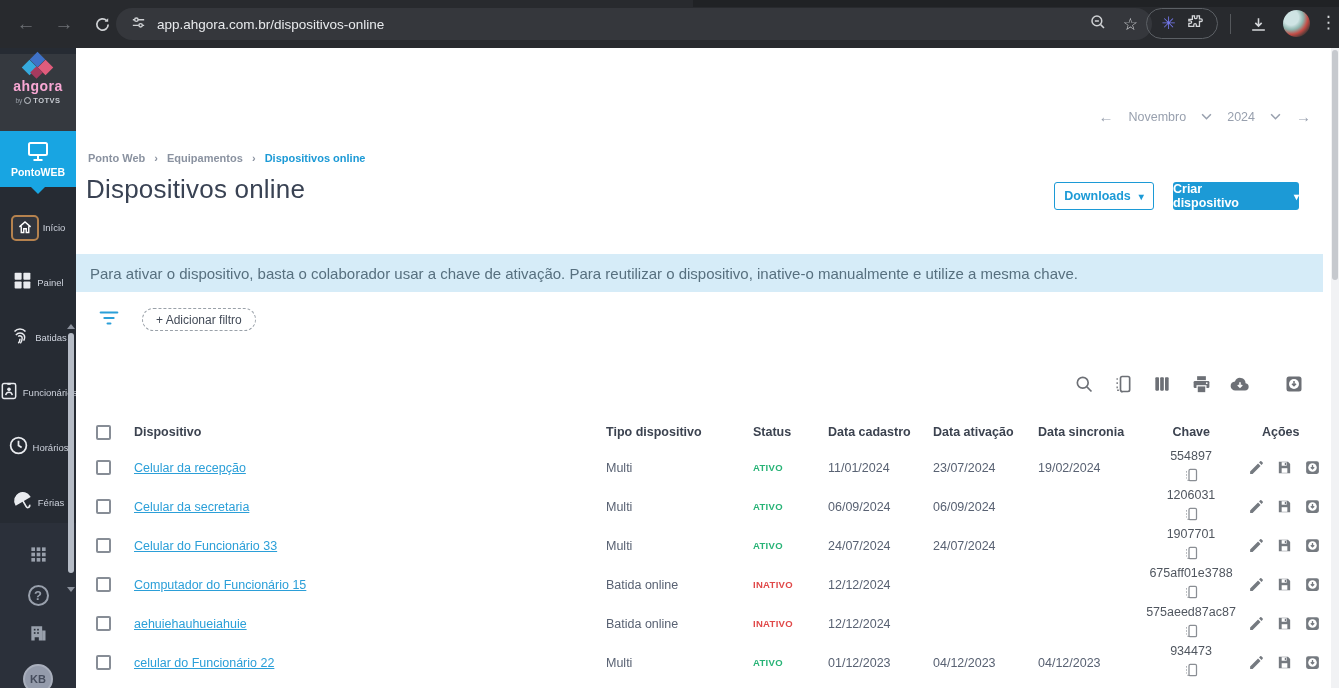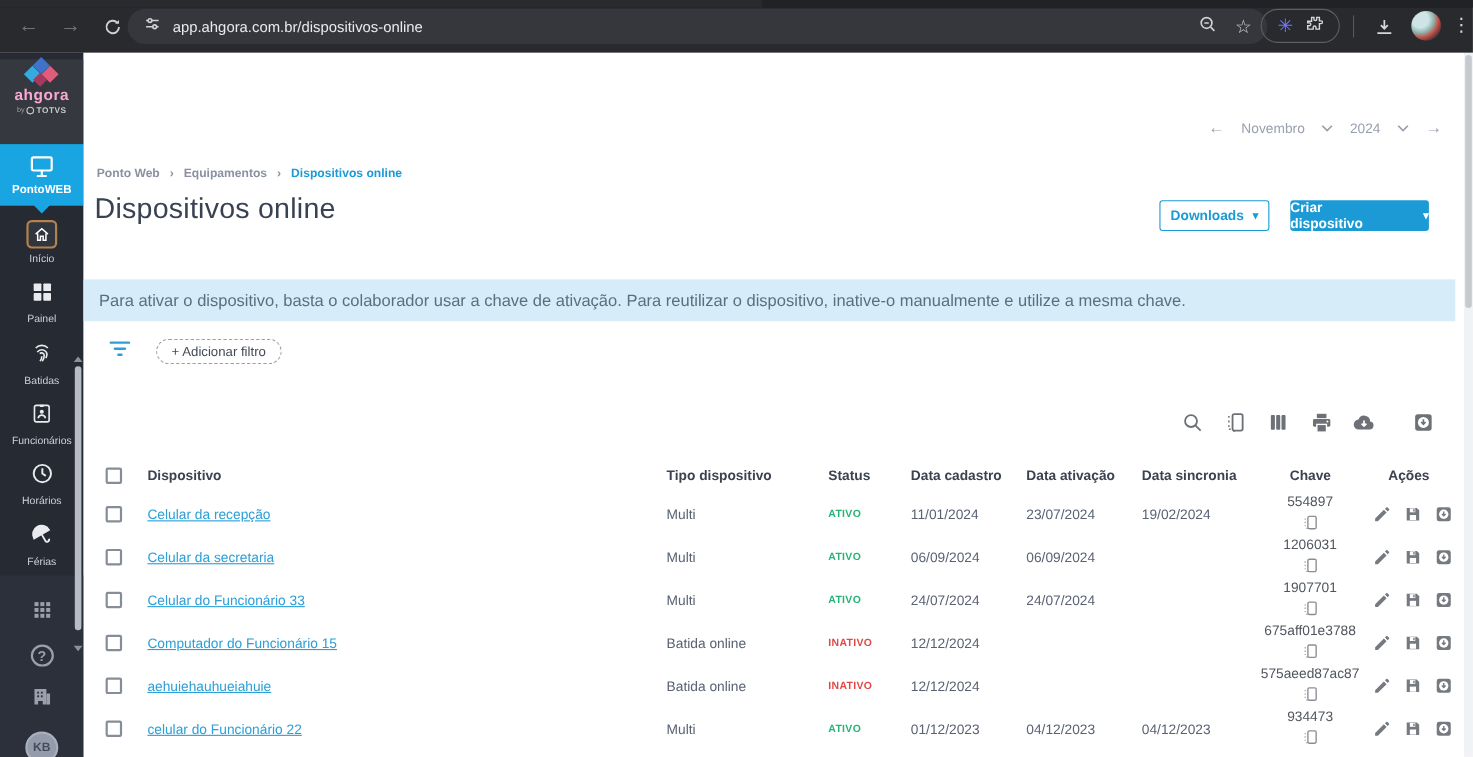--- a/index.html
+++ b/index.html
@@ -32,21 +32,21 @@
   .ld-bottom { left:14px; top:14px; background:#a63a5e; width:9px !important; height:9px !important; }
   .logo-word { color:#f9a8d4; font-weight:bold; font-size:14px; letter-spacing:0.5px; }
   .logo-sub { margin-top:2px; font-size:6.5px; color:#9aa0a8; display:flex; align-items:center; justify-content:center; gap:2px; }
   .logo-sub b { font-size:7.5px; color:#c7cbd1; letter-spacing:0.5px; }
   .totvs-dot { width:7px; height:7px; border:1.5px solid #c7cbd1; border-radius:50%; display:inline-block; }
   .product-block { position:relative; height:56px; background:#18a5e2; display:flex; flex-direction:column; align-items:center; justify-content:center; gap:3px; }
   .product-block .lbl { color:#fff; font-size:10.5px; font-weight:bold; }
   .product-notch { position:absolute; left:50%; bottom:-7px; transform:translateX(-50%); width:0; height:0;
      border-left:8px solid transparent; border-right:8px solid transparent; border-top:8px solid #18a5e2; z-index:3; }
   .menu-block { position:relative; height:336px; padding-top:13px; }
-  .menu-item { height:55px; display:flex; flex-direction:column; align-items:center; justify-content:flex-start; gap:4px; cursor:pointer; }
+  .menu-item { height:55px; display:flex; flex-direction:row; align-items:center; justify-content:center; gap:4px; cursor:pointer; }
   .menu-item .lbl { font-size:9.5px; color:#cdd2dc; }
   .home-box { width:28px; height:26px; border:2px solid #b5824e; border-radius:5px; display:flex; align-items:center; justify-content:center; background:#31353d; }
   .side-scroll { position:absolute; top:137px; right:1px; width:8px; height:330px; }
   .side-scroll .thumb { position:absolute; top:9px; left:1px; width:6px; height:240px; background:#b6bcc6; border-radius:3px; }
   .side-scroll .arr { position:absolute; left:0; width:0; height:0; border-left:4px solid transparent; border-right:4px solid transparent; }
   .side-scroll .up { top:0; border-bottom:5px solid #8b919c; }
   .side-scroll .down { bottom:62px; border-top:5px solid #8b919c; }
   .bottom-block { height:171px; background:#2b303a; display:flex; flex-direction:column; align-items:center; padding-top:22px; gap:17px; }
   .help-circle { width:21px; height:21px; border:2px solid #99a0ac; border-radius:50%; color:#99a0ac; font-weight:bold; font-size:13px; display:flex; align-items:center; justify-content:center; }
   .kb-avatar { width:30px; height:30px; border-radius:50%; background:#949bab; color:#454c5c; font-size:11px; font-weight:bold; display:flex; align-items:center; justify-content:center; border:2px solid #a9afbc; }

